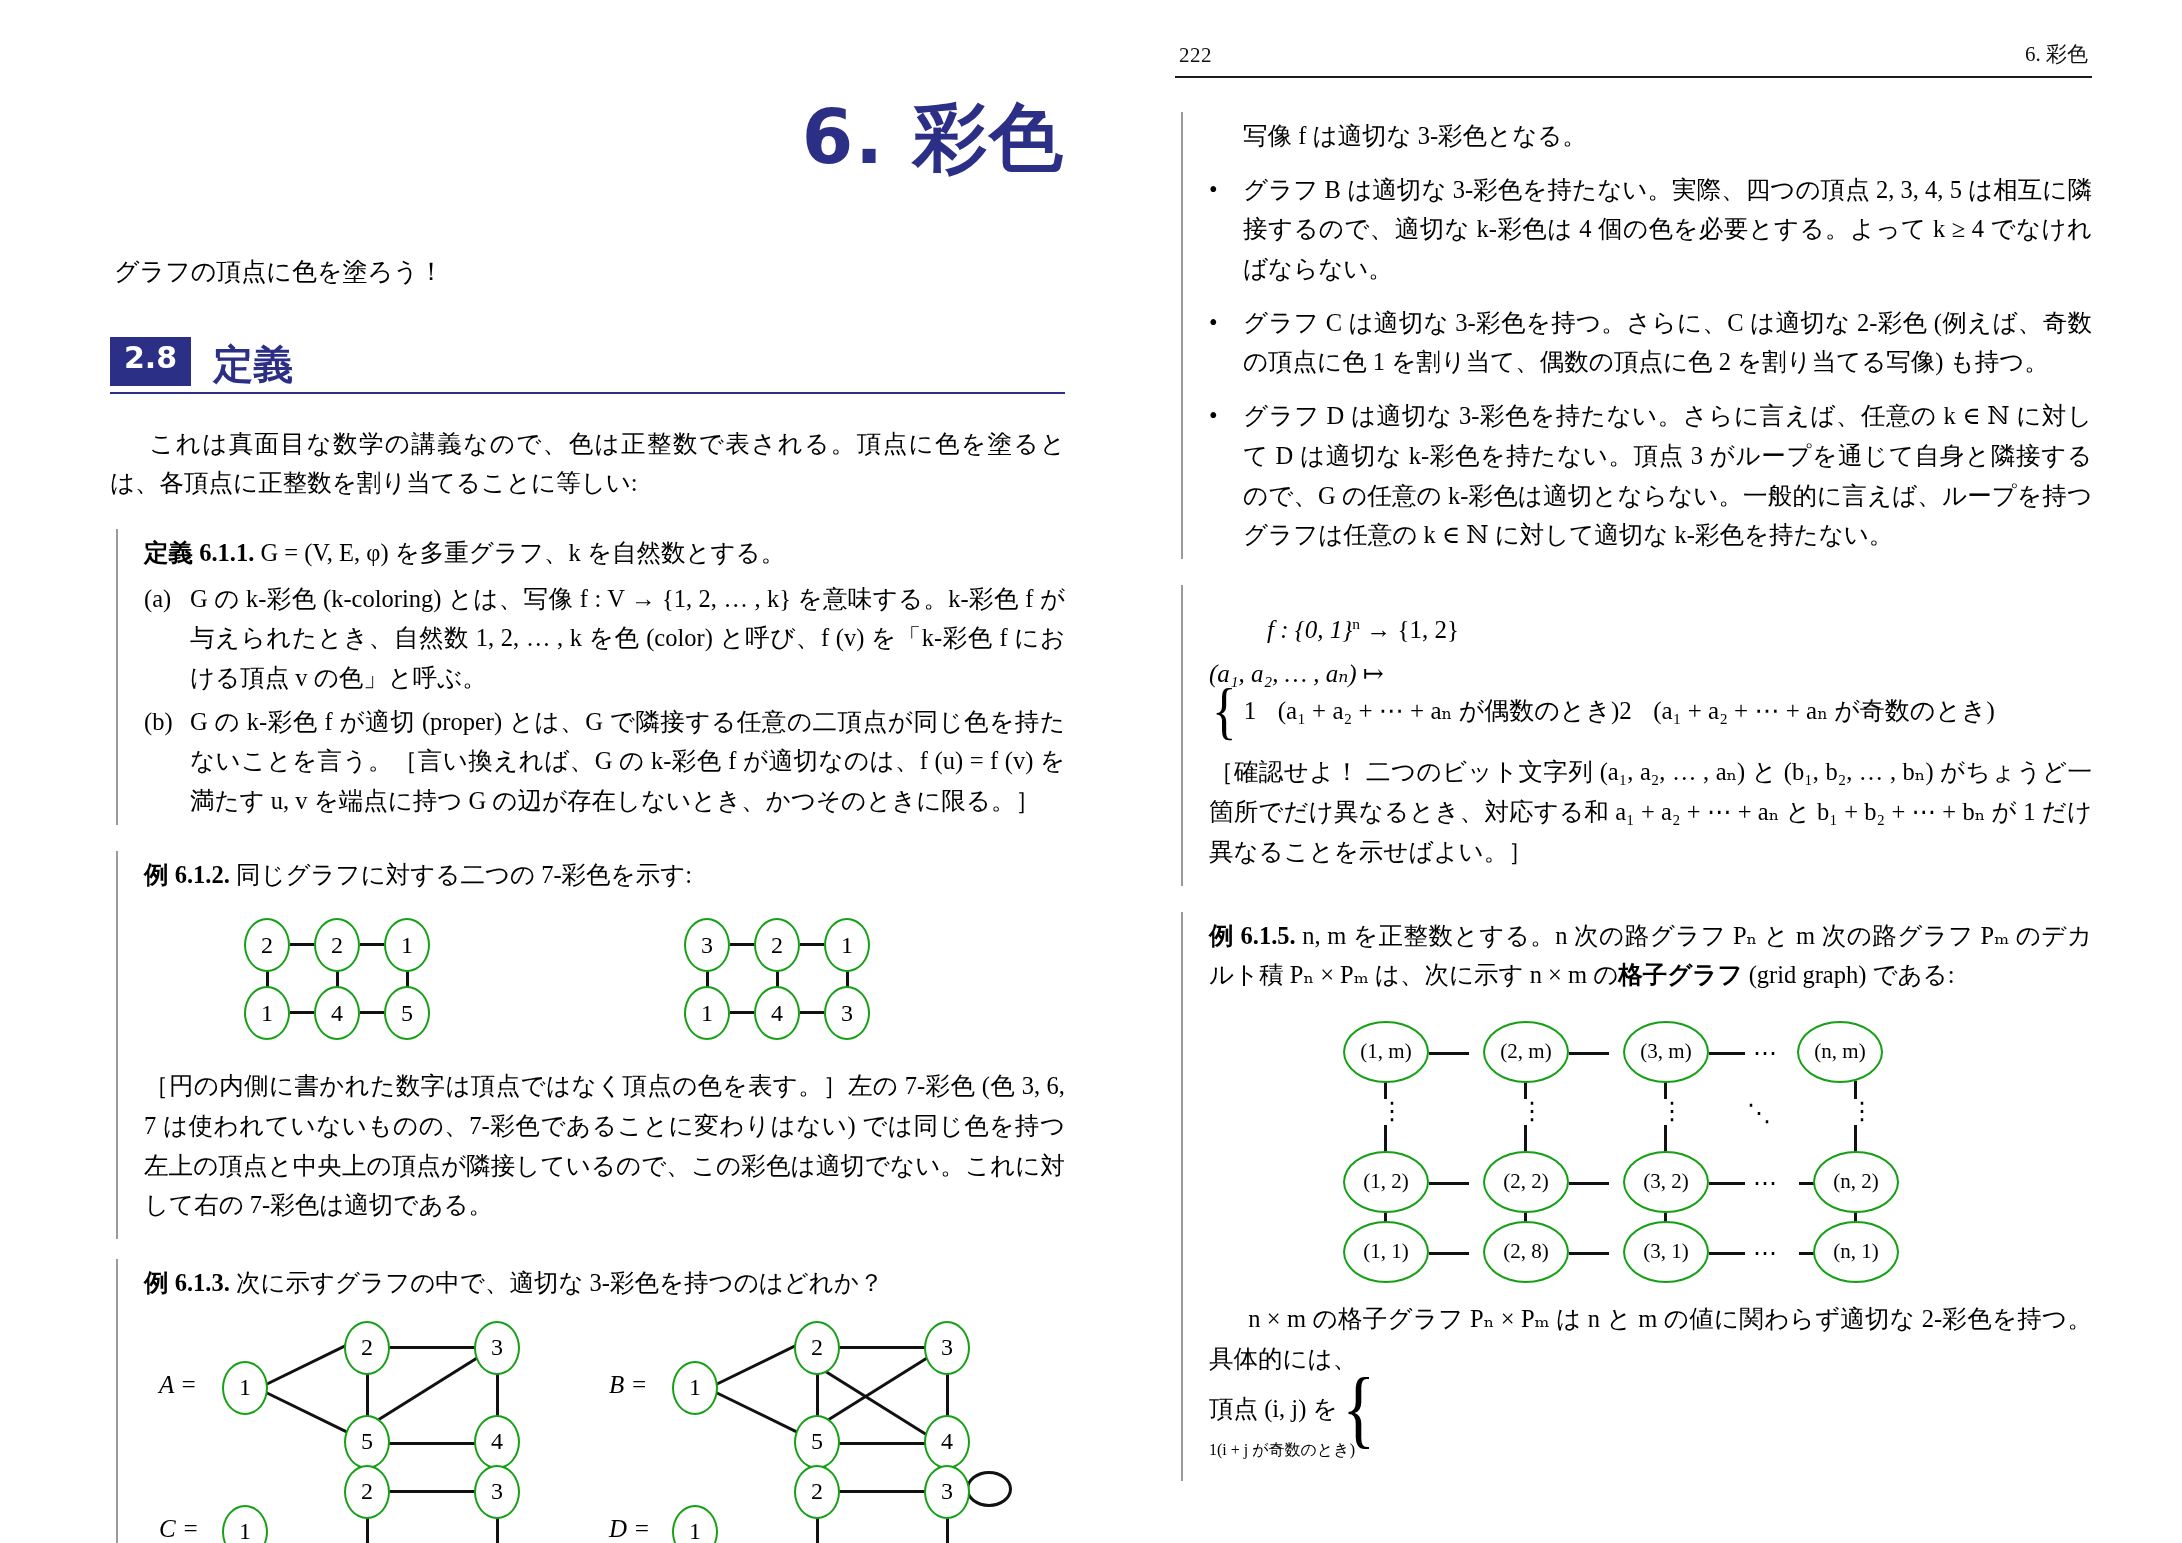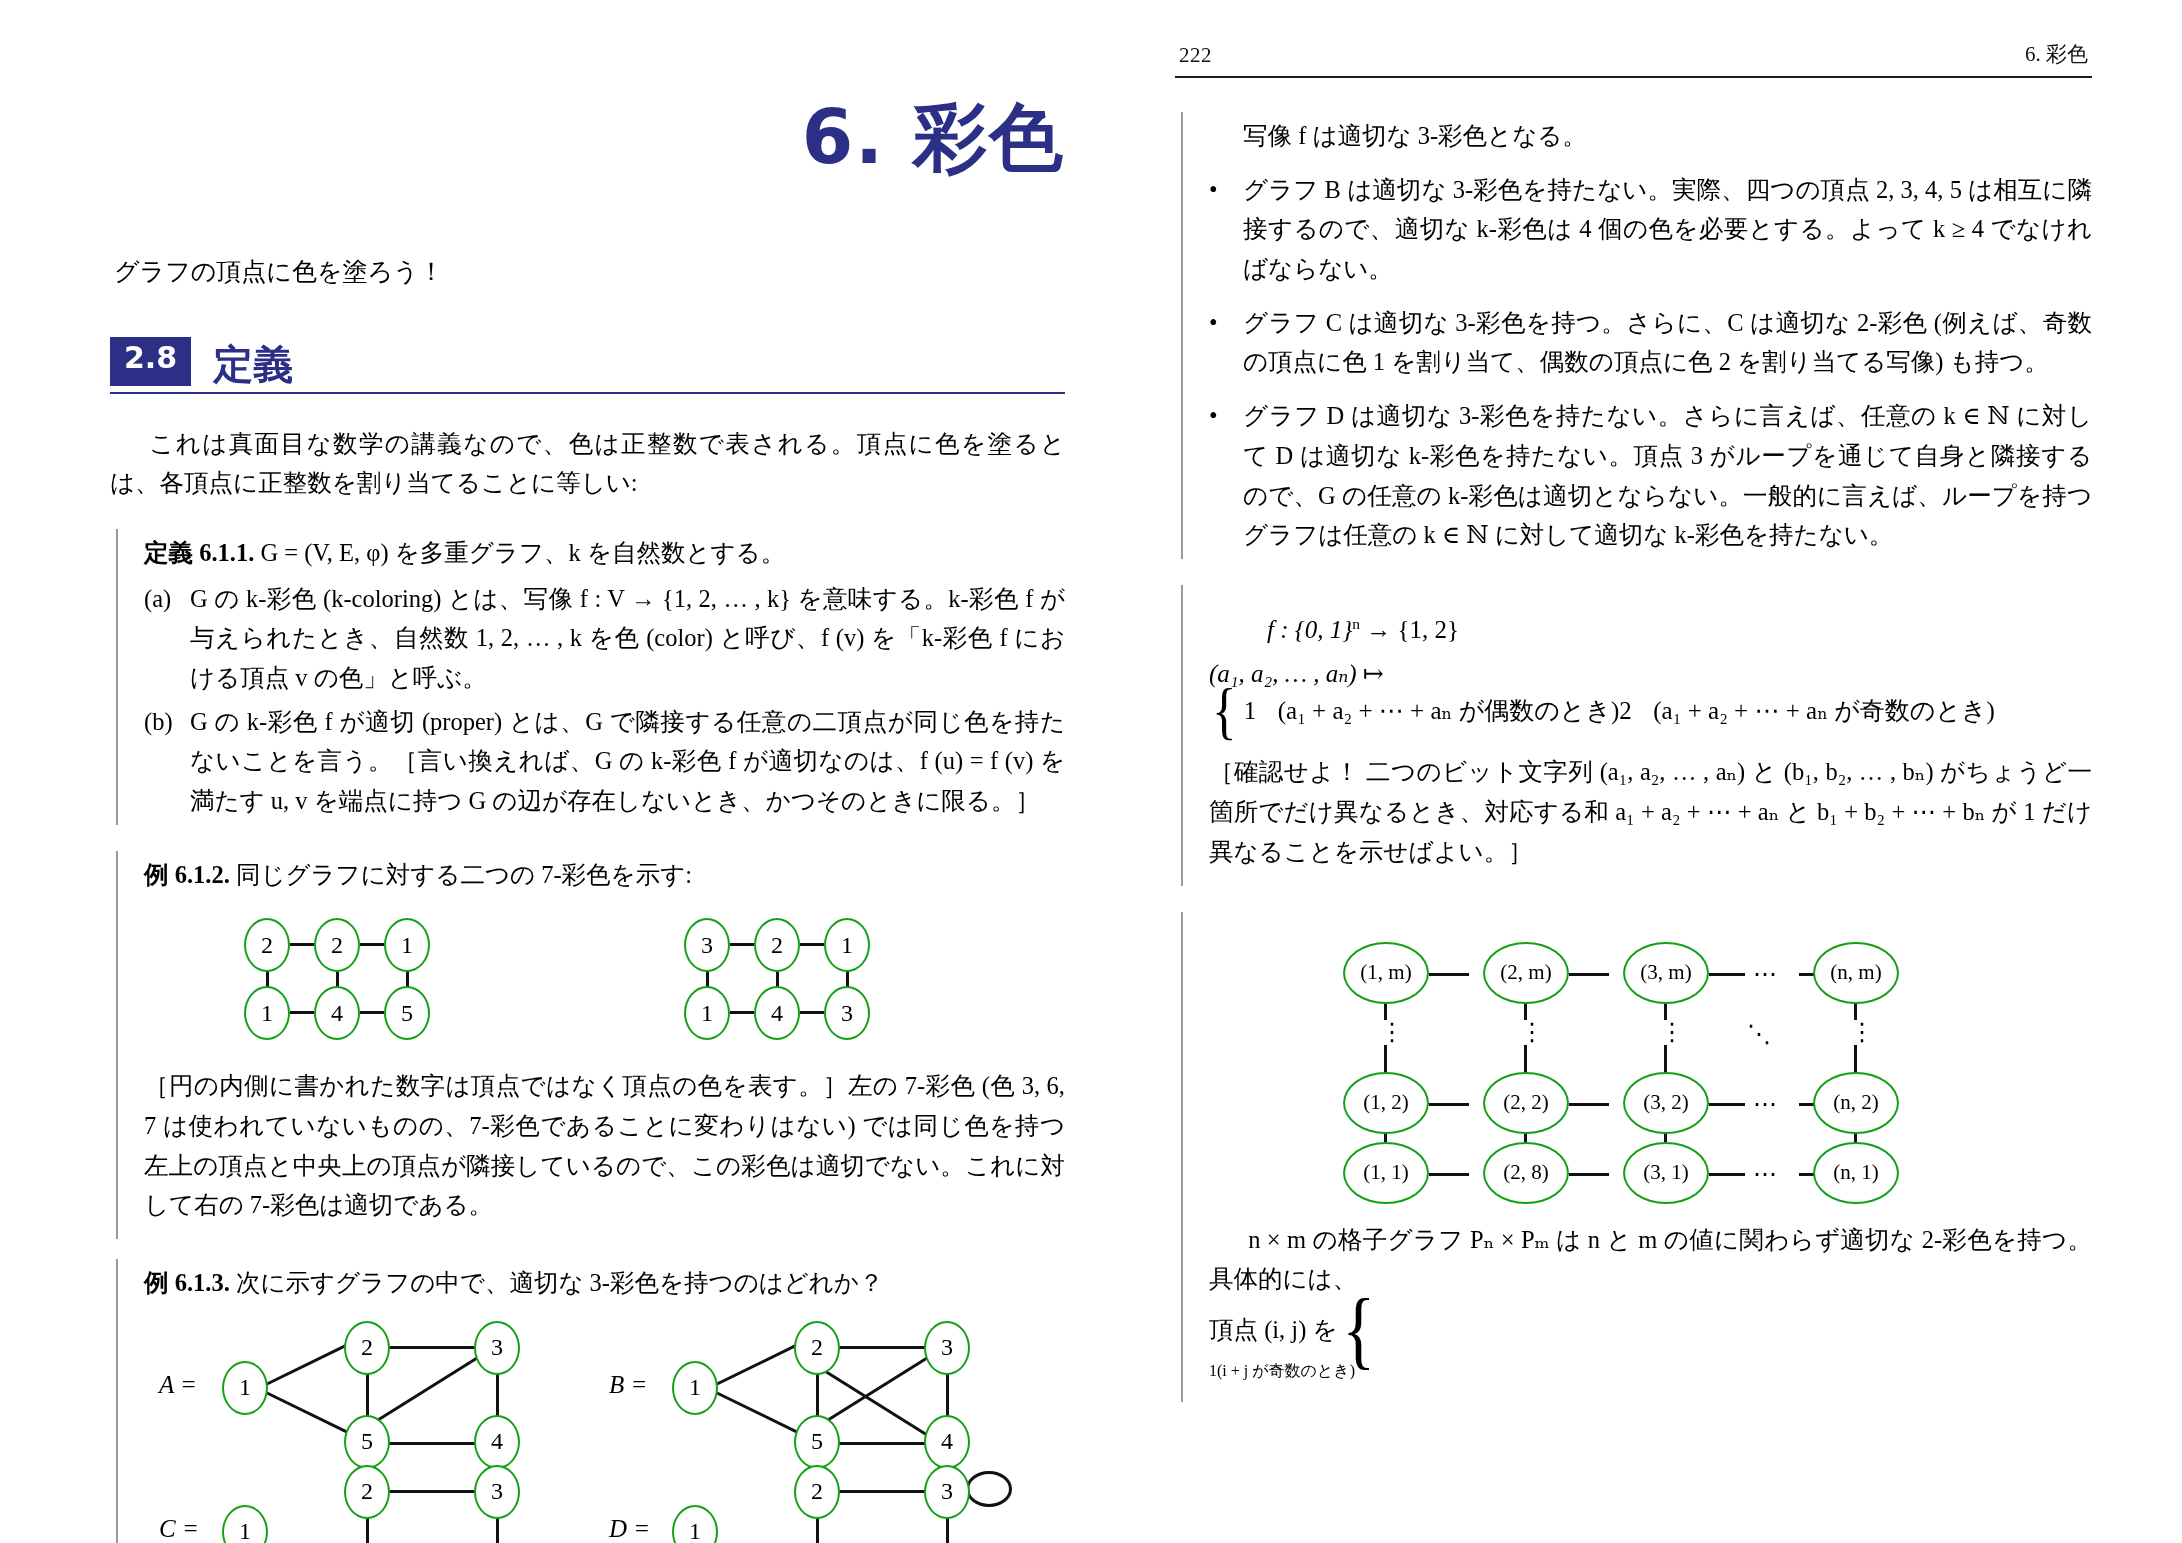--- a/index.html
+++ b/index.html
@@ -296,20 +296,25 @@
               </span>
             </span>
           </div>
         </div>
       </div>
 
       <p class="body" style="margin-top:10px;">［確認せよ！ 二つのビット文字列 (a₁, a₂, … , aₙ) と (b₁, b₂, … , bₙ) がちょうど一箇所でだけ異なるとき、対応する和 a₁ + a₂ + ⋯ + aₙ と b₁ + b₂ + ⋯ + bₙ が 1 だけ異なることを示せばよい。］</p>
     </div>
 
     <div class="block">
+      <p class="body" style="margin:0;">
+        <span class="bd">例 6.1.5.</span>
+        <span>n, m を正整数とする。n 次の路グラフ Pₙ と m 次の路グラフ Pₘ のデカルト積</span>
+        <span>Pₙ × Pₘ は、次に示す n × m の</span><span class="bd">格子グラフ</span><span> (grid graph) である:</span>
+      </p>
 
       <div class="fig" style="width:740px;height:260px;margin:26px 0 18px 120px;">
 
         <div class="edge" style="left:100px;top:31px;width:40px;"></div>
         <div class="edge" style="left:240px;top:31px;width:40px;"></div>
         <div class="edge" style="left:380px;top:31px;width:36px;"></div>
         <div class="edge" style="left:470px;top:31px;width:38px;"></div>
         <span class="dots" style="left:424px;top:18px;">⋯</span>
 
         <div class="edge" style="left:100px;top:161px;width:40px;"></div>
@@ -335,21 +340,21 @@
         <span class="dots" style="left:418px;top:78px;">⋱</span>
 
         <div class="vedge" style="left:55px;top:190px;height:14px;"></div>
         <div class="vedge" style="left:195px;top:190px;height:14px;"></div>
         <div class="vedge" style="left:335px;top:190px;height:14px;"></div>
         <div class="vedge" style="left:525px;top:190px;height:14px;"></div>
 
         <div class="node wide" style="left:14px;top:0px;">(1, m)</div>
         <div class="node wide" style="left:154px;top:0px;">(2, m)</div>
         <div class="node wide" style="left:294px;top:0px;">(3, m)</div>
-        <div class="node wide" style="left:484px;top:0px;">(n, m)</div>
+        <div class="node wide" style="left:468px;top:0px;">(n, m)</div>
 
         <div class="node wide" style="left:14px;top:130px;">(1, 2)</div>
         <div class="node wide" style="left:154px;top:130px;">(2, 2)</div>
         <div class="node wide" style="left:294px;top:130px;">(3, 2)</div>
         <div class="node wide" style="left:484px;top:130px;">(n, 2)</div>
 
         <div class="node wide" style="left:14px;top:200px;">(1, 1)</div>
         <div class="node wide" style="left:154px;top:200px;">(2, 8)</div>
         <div class="node wide" style="left:294px;top:200px;">(3, 1)</div>
         <div class="node wide" style="left:484px;top:200px;">(n, 1)</div>

